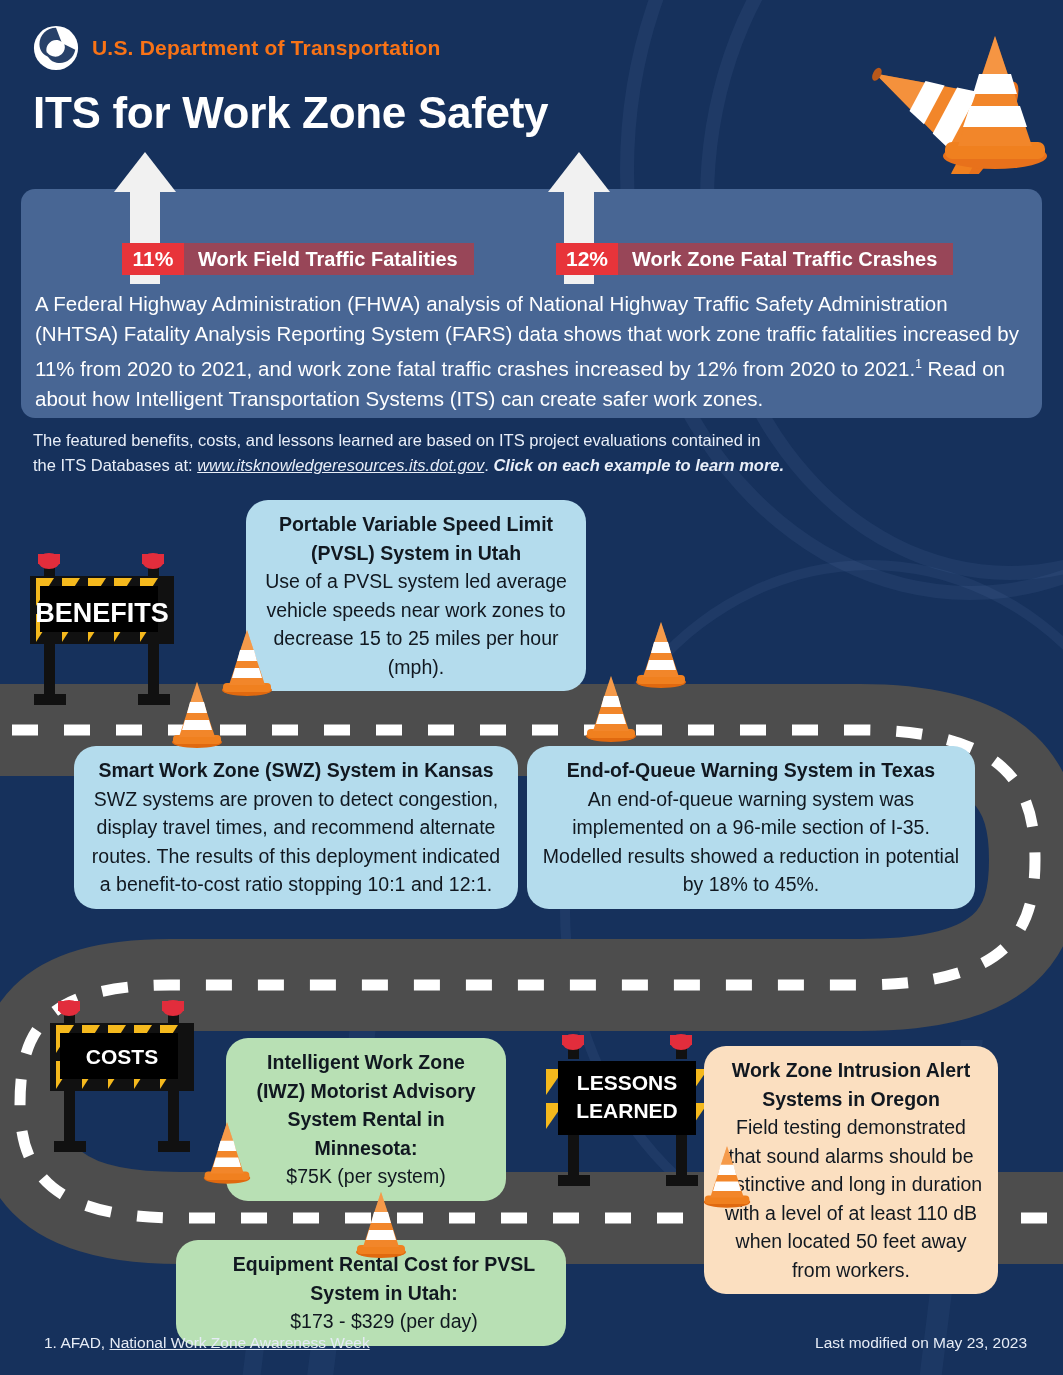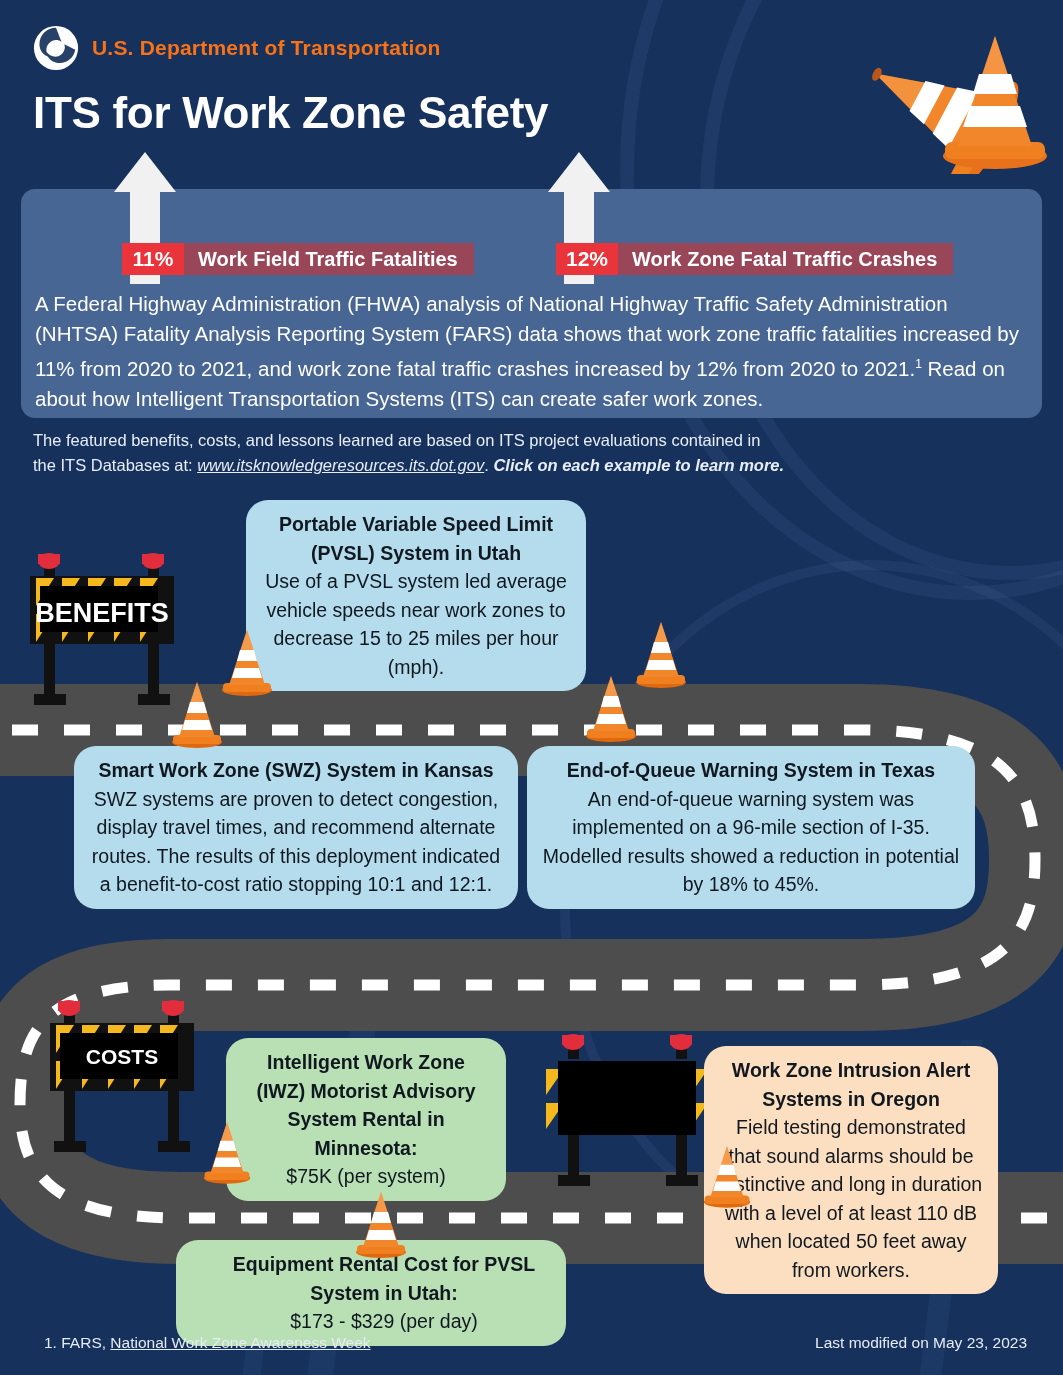--- a/index.html
+++ b/index.html
@@ -275,20 +275,24 @@
     <ellipse cx="143" cy="17" rx="11" ry="8" fill="#e22d3c"></ellipse>
     <rect x="132" y="10" width="22" height="10" fill="#e22d3c"></rect>
     <g fill="#f5b91d">
       <path d="M8 44 l18 0 -18 26 z"></path>
       <path d="M152 44 l18 0 -18 26 z"></path>
       <path d="M8 78 l18 0 -18 26 z"></path>
       <path d="M152 78 l18 0 -18 26 z"></path>
     </g>
     <rect x="20" y="36" width="138" height="74" fill="#000000"></rect>
   </svg>
+  <div class="barricade" style="left:538px; top:1061px; width:178px; height:74px;">
+    <div class="sign-text" style="top:10px; font-size:21px;">LESSONS</div>
+    <div class="sign-text" style="top:38px; font-size:21px;">LEARNED</div>
+  </div>
 
   <div class="card benefit" style="left:246px; top:500px; width:340px;">
     <span class="hd">Portable Variable Speed Limit (PVSL) System in Utah</span>
     <span>Use of a PVSL system led average vehicle speeds near work zones to decrease 15 to 25 miles per hour (mph).</span>
   </div>
 
 
   <div class="card benefit" style="left:30px; top:746px; width:444px;margin-left:44px;">
     <span class="hd">Smart Work Zone (SWZ) System in Kansas</span>
     <span>SWZ systems are proven to detect congestion, display travel times, and recommend alternate routes. The results of this deployment indicated a benefit-to-cost ratio stopping 10:1 and 12:1.</span>
@@ -385,17 +389,17 @@
         <ellipse cx="29" cy="64" rx="25" ry="6" fill="#e0690f"></ellipse>
         <rect x="5" y="57" width="48" height="9" rx="4" fill="#f0801f"></rect>
         <path d="M29 4 L47 59 L11 59 Z" fill="#f2862a"></path>
         <path d="M29 4 L37 28 L21 28 Z" fill="#f8ab64" opacity="0.55"></path>
         <path d="M22 24 L36 24 L39 35 L19 35 Z" fill="#ffffff"></path>
         <path d="M17 42 L41 42 L44 52 L14 52 Z" fill="#ffffff"></path>
       </g>
     </svg>
 
   <div class="footer-left">
-    <span>1. </span><span>FARS, </span><a href="#">National Work Zone Awareness Week</a>
+    <span>1. </span><span>AFAD, </span><a href="#">National Work Zone Awareness Week</a>
   </div>
   <div class="footer-right">Last modified on May 23, 2023</div>
 
 </div>
 
 </body></html>

